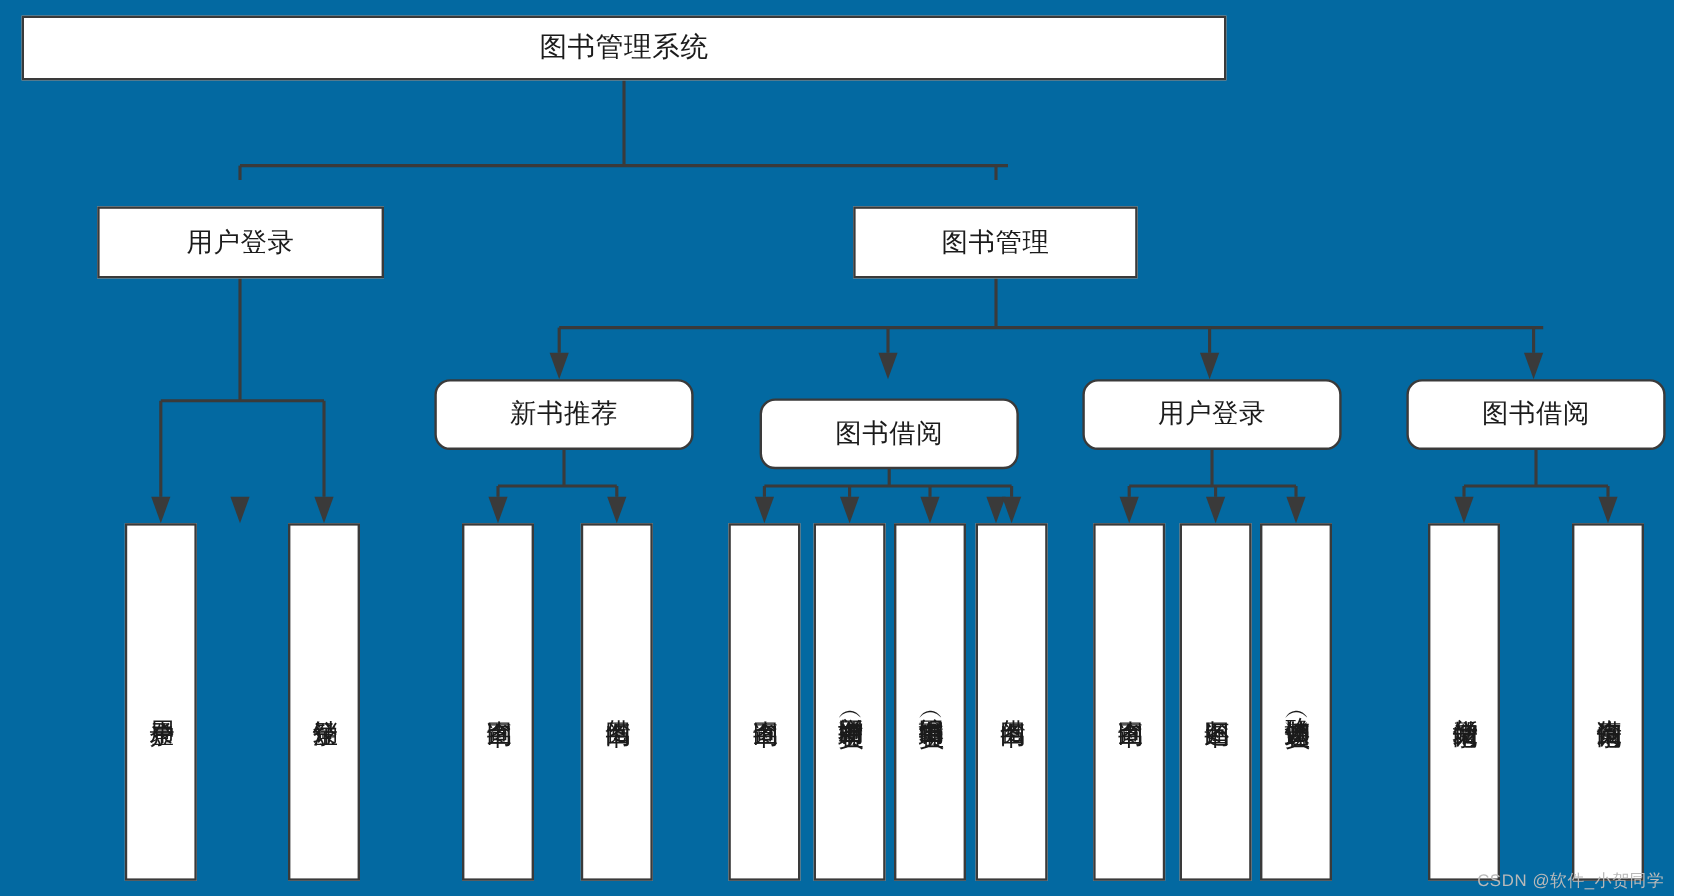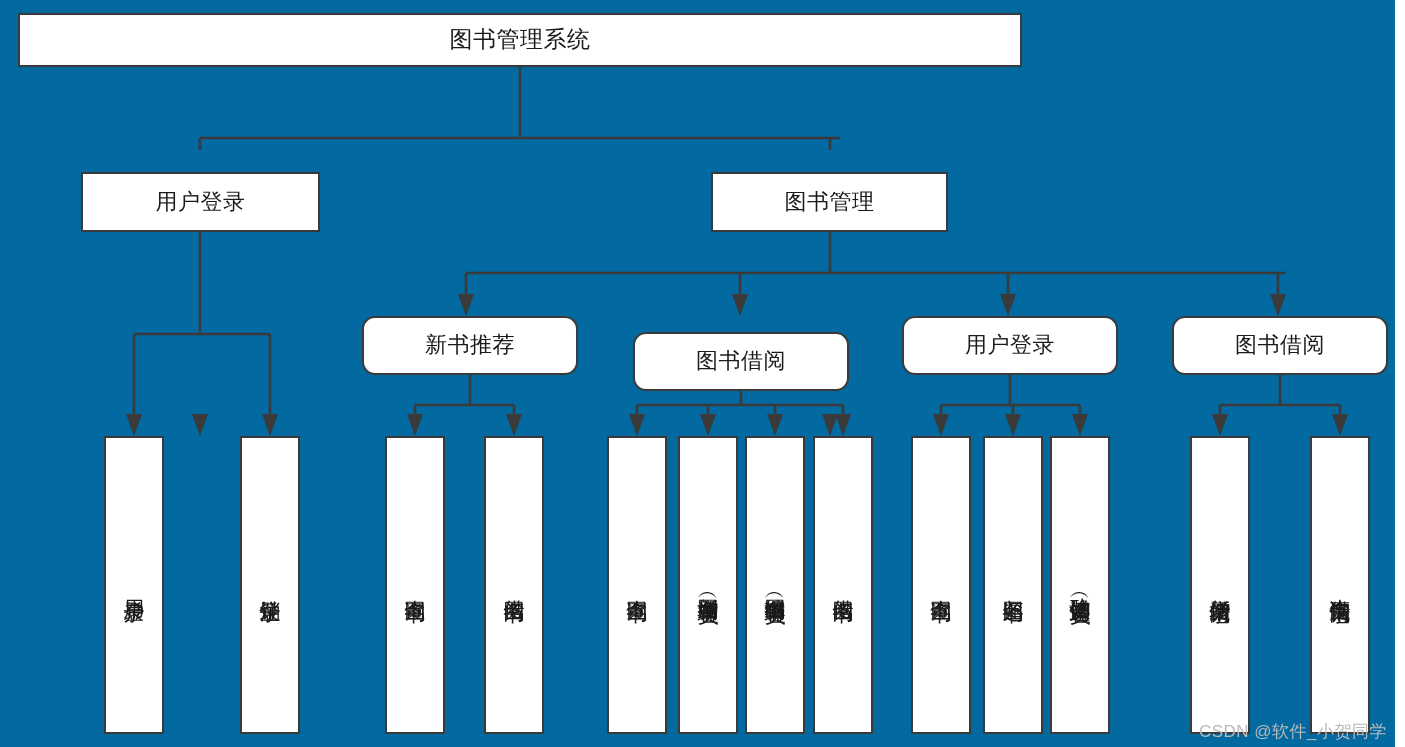--- a/index.html
+++ b/index.html
@@ -49,21 +49,21 @@
     text-orientation: upright;
     line-height: 1.15;
     letter-spacing: 1px;
     white-space: nowrap;
     max-height: 100%;
   }
   #watermark {
     position: absolute;
     right: 8px;
     bottom: 4px;
-    font-size: 17px;
+    font-size: 14px;
     color: #b9b9b9;
     letter-spacing: 0.5px;
     z-index: 5;
     white-space: nowrap;
   }
 </style>
 </head>
 <body>
 
 <div id="canvas">

